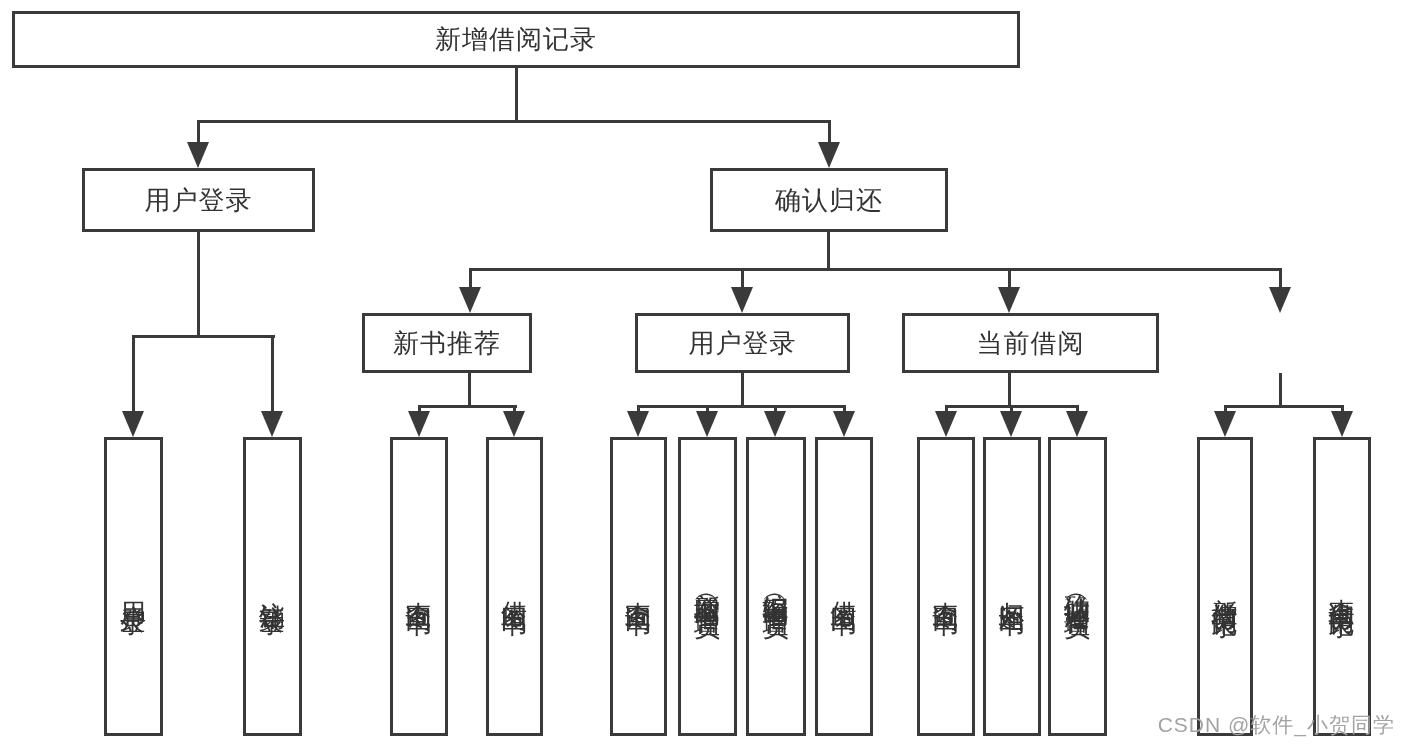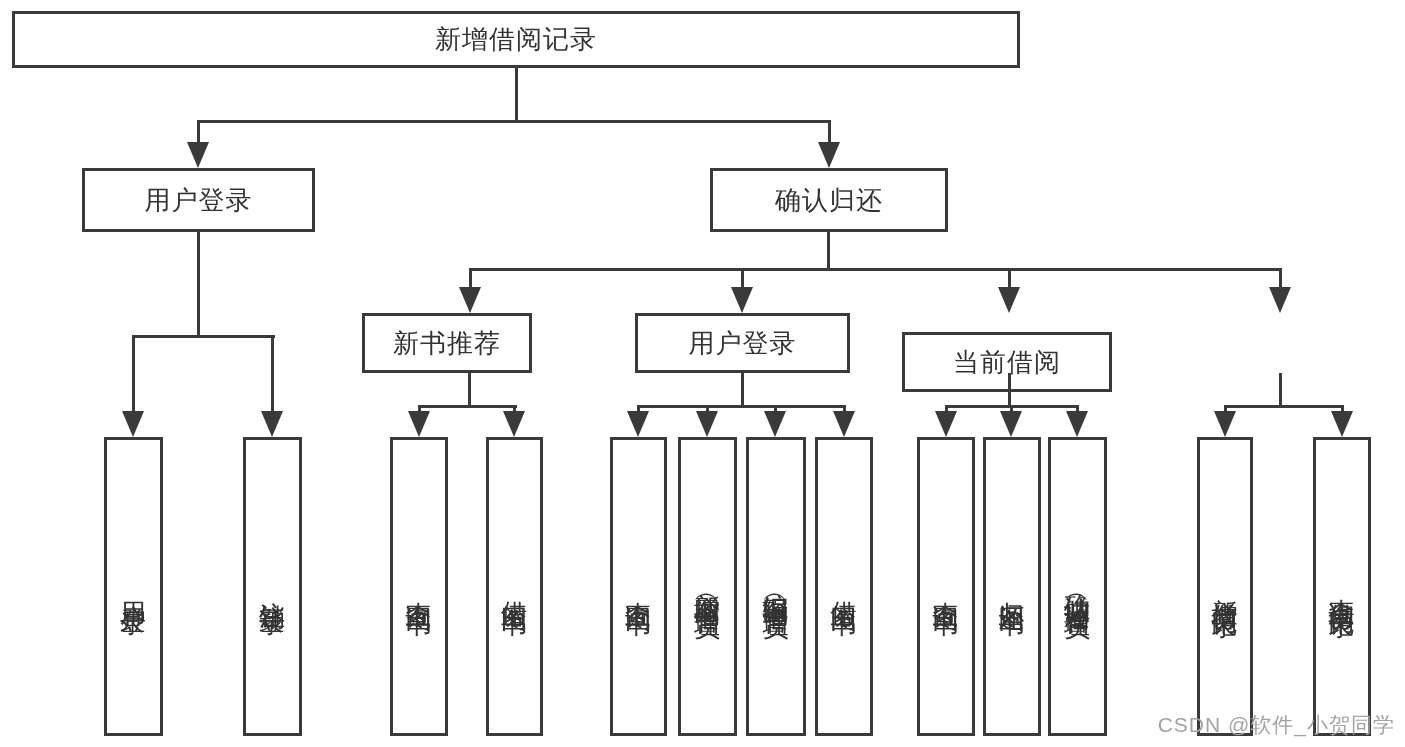--- a/index.html
+++ b/index.html
@@ -69,21 +69,21 @@
   <div class="node" style="left:710px;top:168px;width:238px;height:64px">
     <span class="label">确认归还</span>
   </div>
 
   <div class="node" style="left:362px;top:313px;width:170px;height:60px">
     <span class="label">新书推荐</span>
   </div>
   <div class="node" style="left:635px;top:313px;width:215px;height:60px">
     <span class="label">用户登录</span>
   </div>
-  <div class="node" style="left:902px;top:332px;width:210px;height:60px">
+  <div class="node" style="left:902px;top:313px;width:257px;height:60px">
     <span class="label">当前借阅</span>
   </div>
 
   <div class="node v" style="left:104px;top:437px;width:59px;height:299px">
     <span class="label">用户登录</span>
   </div>
   <div class="node v" style="left:243px;top:437px;width:59px;height:299px">
     <span class="label">注销登录</span>
   </div>
 

